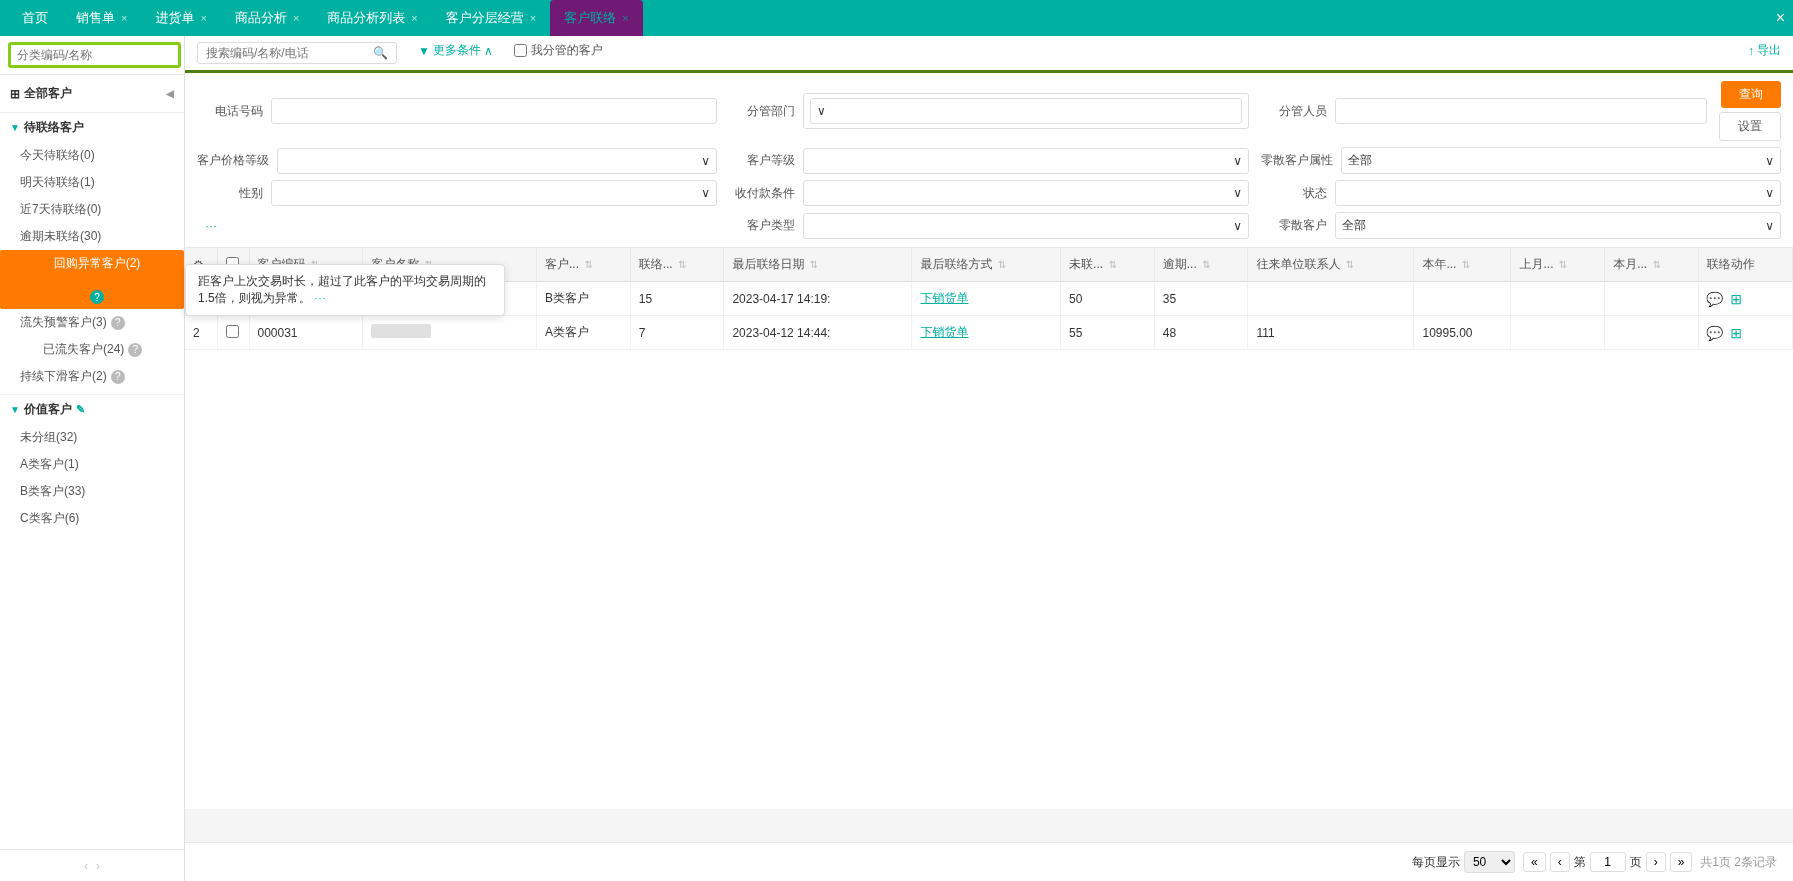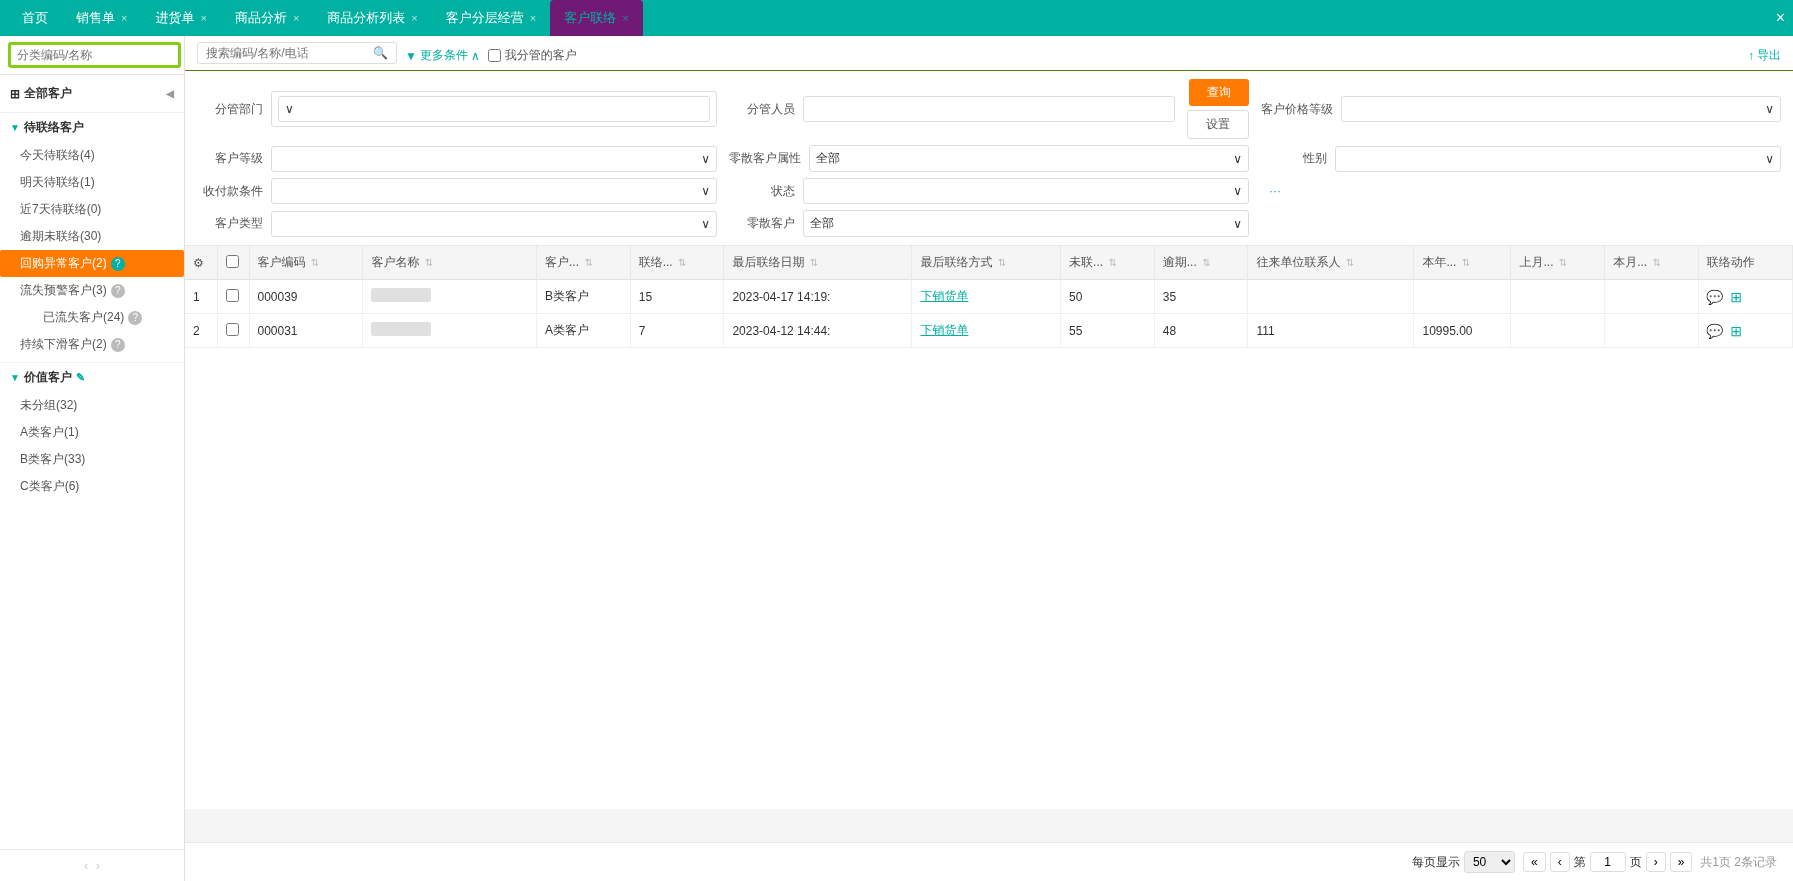--- a/index.html
+++ b/index.html
@@ -64,22 +64,22 @@
     }
     .tooltip-box .dots { color: #00b0a0; }
 
     
     .content-area {
       flex: 1; display: flex; flex-direction: column; overflow: hidden; background: #f5f5f5;
     }
 
     
     .filter-bar {
-      background: #fff; border-bottom: 1px solid #4d7c0f; padding: 6px 12px;
-      display: flex; align-items: flex-end; gap: 8px; flex-wrap: wrap;
+      background: #fff; border-bottom: 3px solid #4d7c0f; padding: 6px 12px;
+      display: flex; align-items: flex-start; gap: 21px; flex-wrap: wrap;
     }
     .search-input-wrap {
       display: flex; align-items: center; border: 1px solid #ddd; border-radius: 3px;
       padding: 3px 8px; background: #fff; min-width: 200px;
     }
     .search-input-wrap input { border: none; outline: none; font-size: 12px; flex: 1; }
     .search-icon { color: #00b0a0; cursor: pointer; }
     .more-conditions {
       display: flex; align-items: center; color: #00b0a0; cursor: pointer; gap: 3px;
     }
@@ -204,26 +204,26 @@
           <span>⊞</span>
           <span>全部客户</span>
         </div>
         <span class="collapse-icon">◀</span>
       </div>
 
       <div class="sidebar-group-title">
         <span class="arrow">▼</span>
         <span>待联络客户</span>
       </div>
-      <div class="sidebar-item">今天待联络(4)</div>
+      <div class="sidebar-item">今天待联络(0)</div>
       <div class="sidebar-item">明天待联络(1)</div>
       <div class="sidebar-item">近7天待联络(0)</div>
       <div class="sidebar-item">逾期未联络(30)</div>
 
-      <div class="sidebar-item active" style="display:flex;align-items:center;gap:4px;">
+      <div class="sidebar-item active" style="display:flex;align-items:center;gap:18px;flex-direction:column;">
         <span>回购异常客户(2)</span>
         <span style="background:#00b0a0;color:#fff;border-radius:50%;width:14px;height:14px;display:inline-flex;align-items:center;justify-content:center;font-size:10px;">?</span>
       </div>
       <div class="sidebar-item" style="display:flex;align-items:center;gap:4px;">
         <span>流失预警客户(3)</span>
         <span style="background:#bbb;color:#fff;border-radius:50%;width:14px;height:14px;display:inline-flex;align-items:center;justify-content:center;font-size:10px;">?</span>
       </div>
       <div class="sidebar-item" style="display:flex;align-items:center;gap:4px;margin-left:23px;">
         <span>已流失客户(24)</span>
         <span style="background:#bbb;color:#fff;border-radius:50%;width:14px;height:14px;display:inline-flex;align-items:center;justify-content:center;font-size:10px;">?</span>
@@ -246,20 +246,24 @@
     <div class="sidebar-bottom">
       <div class="sidebar-bottom-nav">
         <span style="color:#ccc;">‹</span>
         <span style="color:#ccc;">›</span>
       </div>
     </div>
   </div>
 
   <div class="content-area">
 
+    <div class="tooltip-box" style="position:absolute;left:185px;top:264px;z-index:100;">
+      <span>距客户上次交易时长，超过了此客户的平均交易周期的1.5倍，则视为异常。</span>
+      <span class="dots">···</span>
+    </div>
 
     <div class="filter-bar">
       <div class="search-input-wrap">
         <input type="text" style="min-width: 160px;" placeholder="搜索编码/名称/电话">
         <span class="search-icon">🔍</span>
       </div>
       <div class="more-conditions">
         <span>▼</span>
         <span>更多条件</span>
         <span>∧</span>
@@ -269,20 +273,26 @@
         <span>我分管的客户</span>
       </div>
       <div class="export-btn">
         <span>↑</span>
         <span>导出</span>
       </div>
     </div>
 
     <div class="adv-filter-grid">
 
+      <div class="adv-filter-cell">
+        <span class="adv-label">电话号码</span>
+        <div class="adv-control">
+          <input class="adv-control-input" type="text" style="">
+        </div>
+      </div>
       <div class="adv-filter-cell">
         <span class="adv-label">分管部门</span>
         <div class="adv-control adv-control-select">
           <span></span>
             <span class="filter-select arrow">∨</span>
         </div>
       </div>
       <div class="adv-filter-cell">
         <span class="adv-label">分管人员</span>
         <div class="adv-control adv-control-select">

